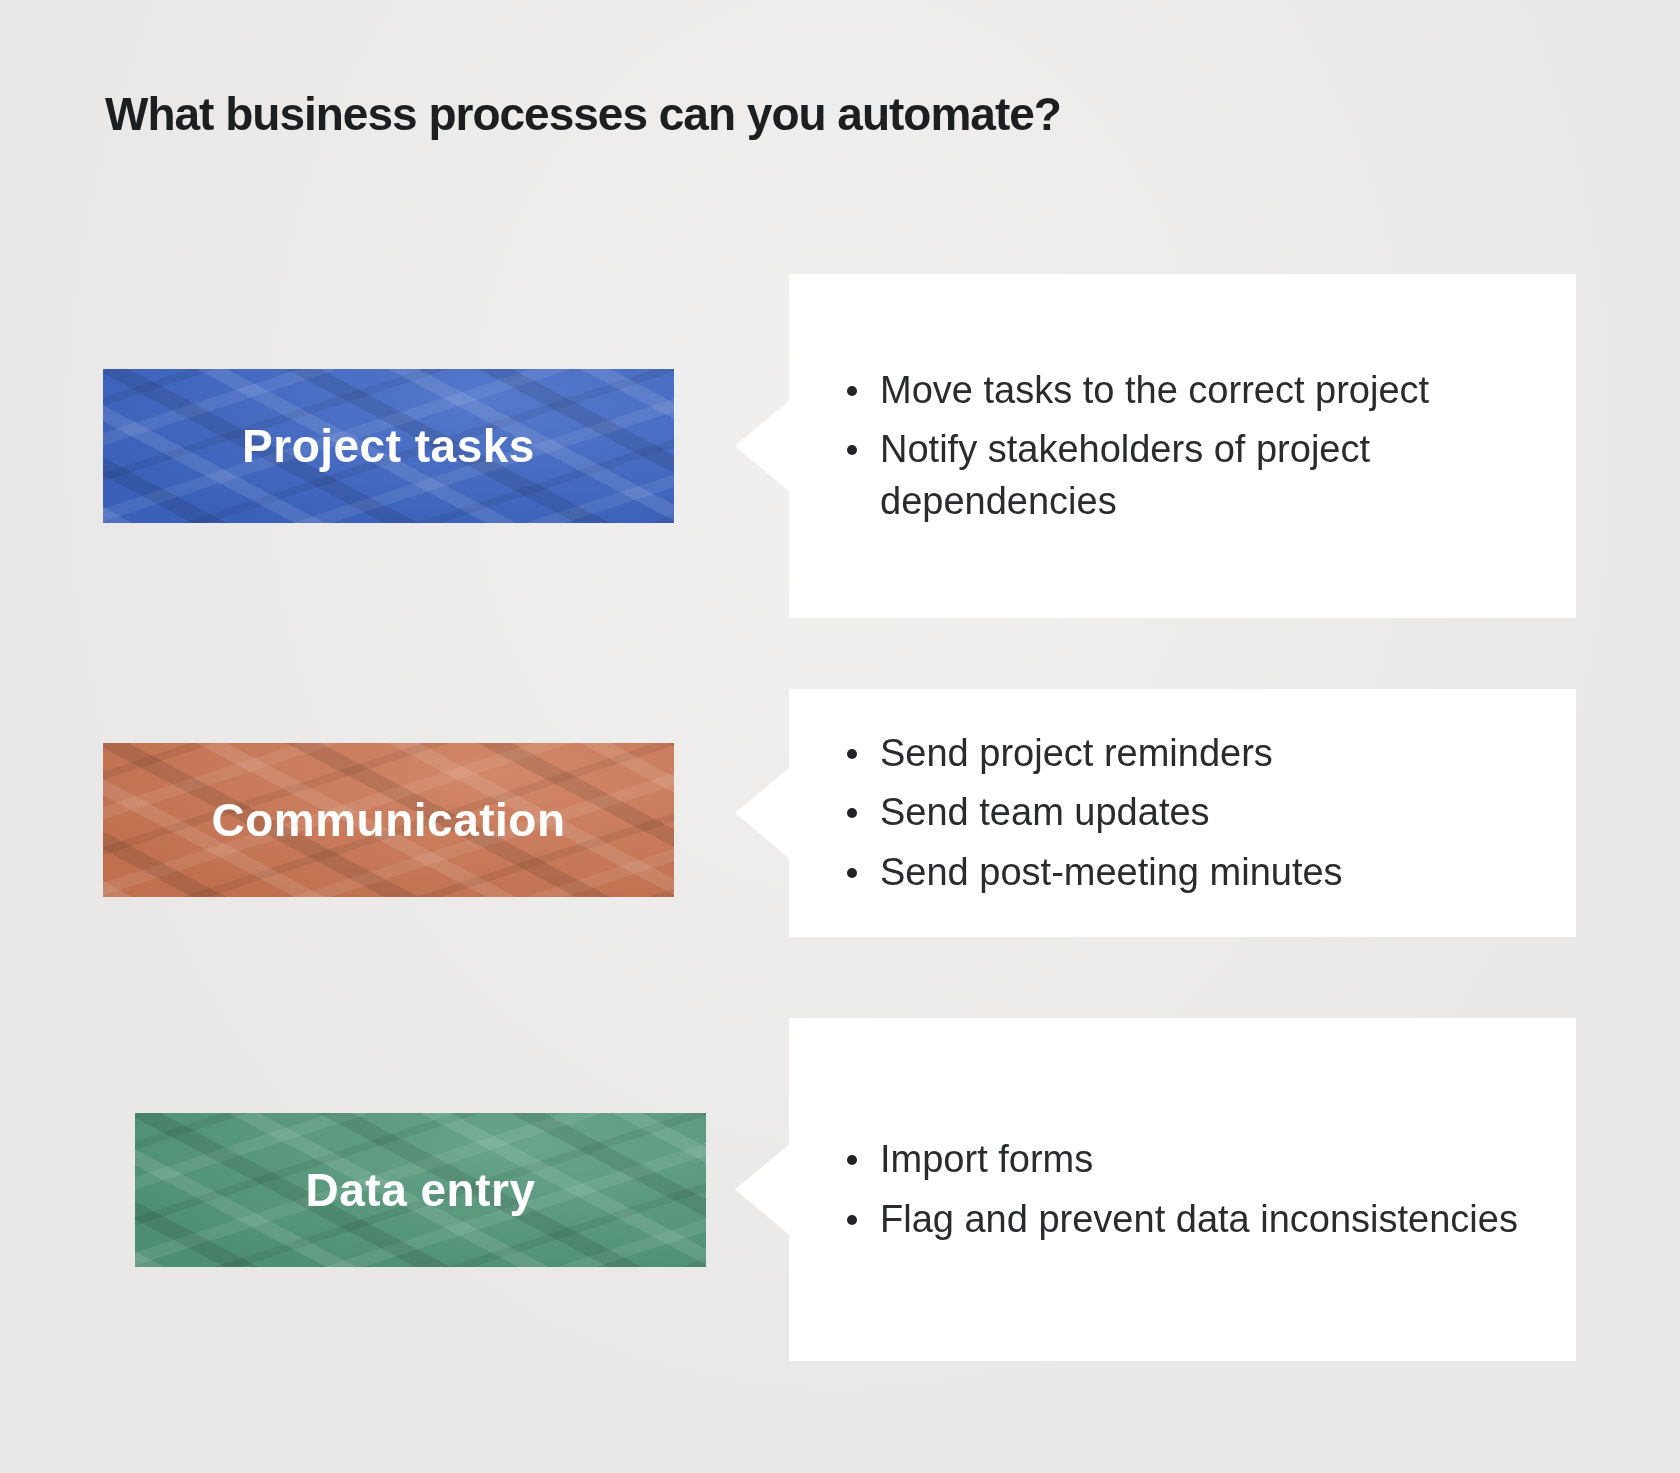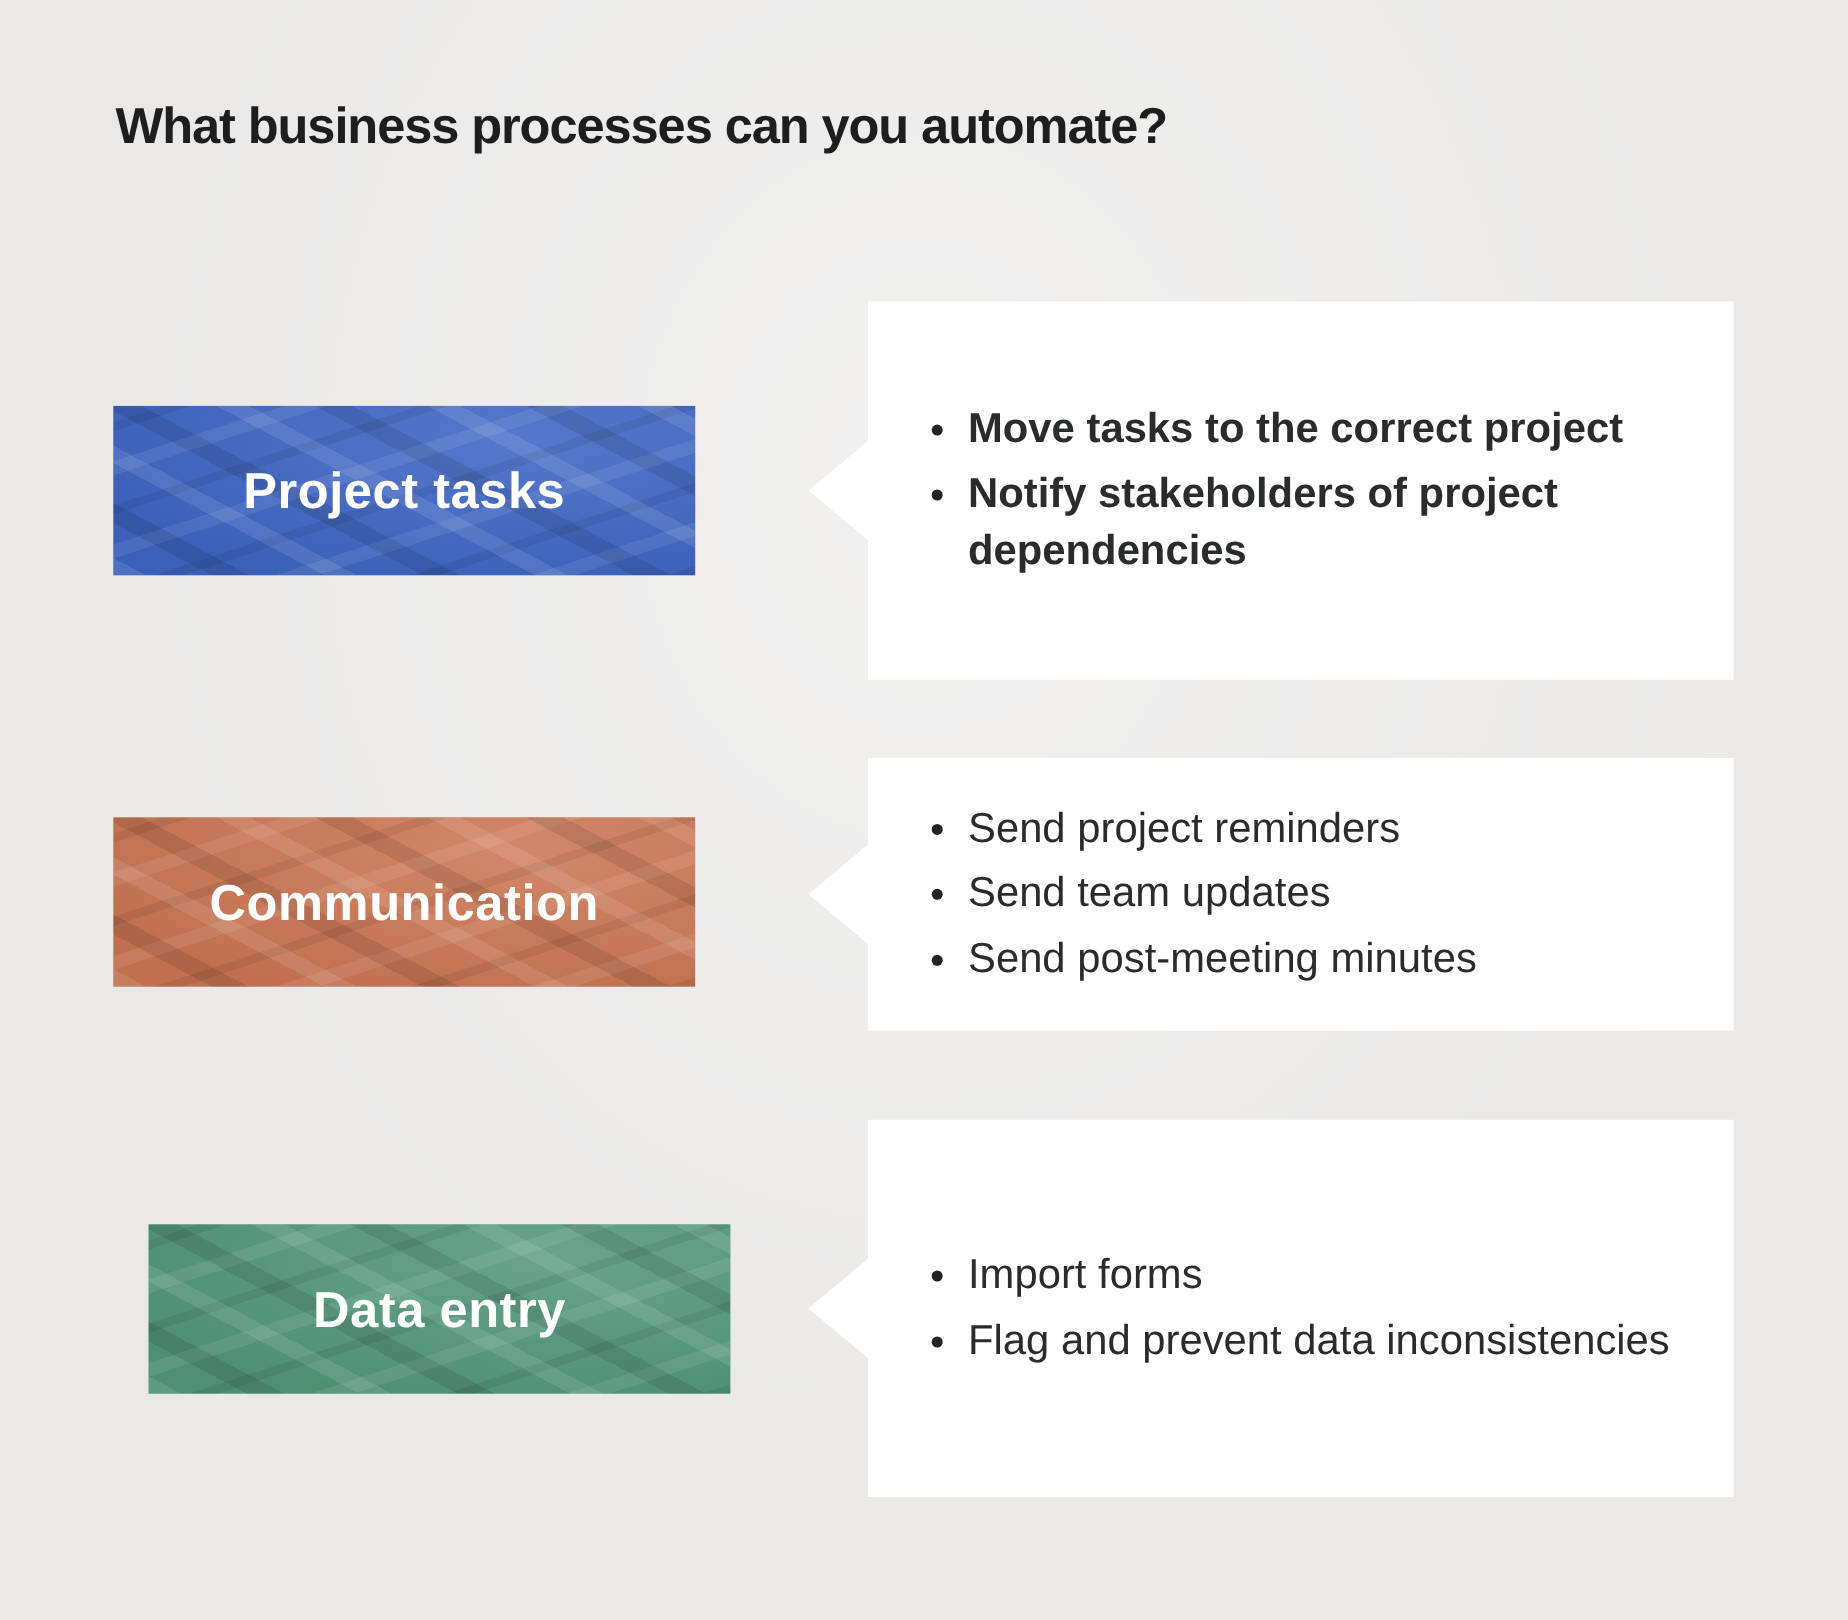--- a/index.html
+++ b/index.html
@@ -25,21 +25,21 @@
     font-size: 46px;
     font-weight: 700;
     letter-spacing: -1px;
     color: #1d1e20;
     line-height: 1.15;
   }
 
   .color-box {
     position: absolute;
     left: 103px;
-    width: 529px;
+    width: 571px;
     height: 154px;
     display: flex;
     align-items: center;
     justify-content: center;
     overflow: hidden;
   }
   
   .color-box::before {
     content: "";
     position: absolute;
@@ -72,21 +72,21 @@
   }
 
   .callout {
     position: absolute;
     left: 789px;
     width: 787px;
     background: #ffffff;
     display: flex;
     align-items: center;
   }
-  .row-1 .callout { top: 274px; height: 344px; font-weight: bold; }
+  .row-1 .callout { top: 274px; height: 344px; }
   .row-2 .callout { top: 689px; height: 248px; }
   .row-3 .callout { top: 1018px; height: 343px; }
 
   .callout-arrow {
     position: absolute;
     left: -54px;
     top: 50%;
     transform: translateY(-50%);
     width: 55px;
     height: 92px;

